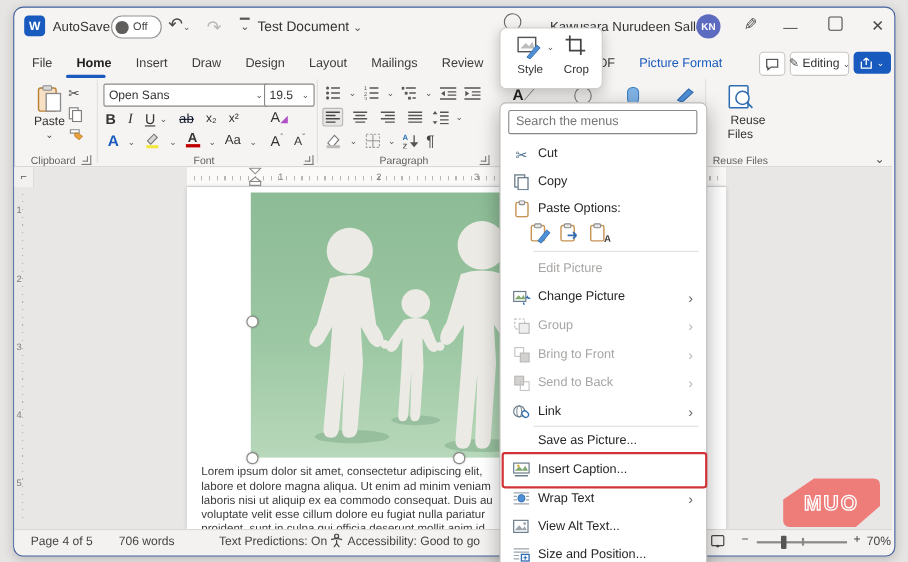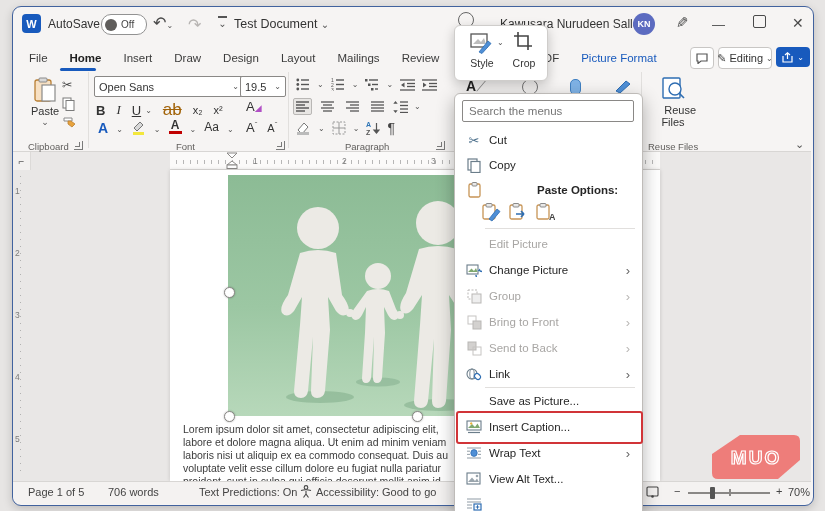--- a/index.html
+++ b/index.html
@@ -137,21 +137,21 @@
   </div>
   <div class="abs selbox" style="left:240px;top:76px;width:36px;height:19px;">
     <span>19.5</span>
       <span class="chev" style="font-size:8px;">⌄</span>
   </div>
   <div class="abs" style="left:96px;top:100px;display:flex;align-items:center;gap:11px;">
     <span style="font-weight:bold;font-size:13px;color:#333;">B</span>
     <span style="font-style:italic;font-family:'Liberation Serif',serif;font-size:13px;color:#333;">I</span>
     <span style="text-decoration:underline;font-size:13px;color:#333;">U</span>
     <span class="chev" style="font-size:8px;margin-left:-7px;">⌄</span>
-    <span style="text-decoration:line-through;font-size:17px;color:#a16207;">ab</span>
+    <span style="text-decoration:line-through;font-size:12px;color:#0f172a;">ab</span>
     <span style="font-size:11px;color:#333;">x₂</span>
     <span style="font-size:11px;color:#333;">x²</span>
   </div>
   <div class="abs" style="left:246px;top:99px;font-size:13px;color:#333;"><span>A</span><span style="color:#b14fc5;font-size:9px;">◢</span></div>
   <div class="abs" style="left:98px;top:120px;display:flex;align-items:flex-start;gap:8px;">
     <span style="font-size:14px;color:#185abd;font-weight:bold;">A</span>
     <span class="chev" style="font-size:8px;margin-top:5px;">⌄</span>
     <span style="display:inline-block;">
       <svg width="15" height="15" viewBox="0 0 15 15">
           <path d="M3,8 L9,2 l3,3 -6,6 z" fill="#d8d8d8" stroke="#777" stroke-width="1"></path>
@@ -418,21 +418,21 @@
 
   <div class="abs" style="left:183px;top:423px;width:470px;height:58px;overflow:hidden;">
     <div class="lorem">Lorem ipsum dolor sit amet, consectetur adipiscing elit,</div>
     <div class="lorem">labore et dolore magna aliqua. Ut enim ad minim veniam</div>
     <div class="lorem">laboris nisi ut aliquip ex ea commodo consequat. Duis au</div>
     <div class="lorem">voluptate velit esse cillum dolore eu fugiat nulla pariatur</div>
     <div class="lorem">proident, sunt in culpa qui officia deserunt mollit anim id</div>
   </div>
 
   <div class="abs" style="left:13px;top:481px;width:798px;height:22px;background:#f4f2f1;border-top:1px solid #d8d6d4;border-radius:0 0 8px 8px;"></div>
-  <div class="abs statxt" style="left:28px;top:486px;">Page 1 of 5</div>
+  <div class="abs statxt" style="left:28px;top:486px;">Page 4 of 5</div>
   <div class="abs statxt" style="left:108px;top:486px;">706 words</div>
   <div class="abs statxt" style="left:199px;top:486px;">Text Predictions: On</div>
   <div class="abs" style="left:300px;top:485px;">
     <svg width="13" height="13" viewBox="0 0 13 13">
         <circle cx="6" cy="2.4" r="1.8" fill="none" stroke="#444" stroke-width="1.1"></circle>
         <path d="M1,5.5 Q6,4 11,5.5 M6,6 v3 M6,9 l-2.5,3.5 M6,9 l2.5,3.5" fill="none" stroke="#444" stroke-width="1.1"></path>
       </svg>
   </div>
   <div class="abs statxt" style="left:316px;top:486px;">Accessibility: Good to go</div>
   <div class="abs" style="left:646px;top:486px;">
@@ -482,21 +482,21 @@
         </span>
       <span class="lbl">Copy</span>
     </div>
     <div class="mi" style="top:83px;">
       <span class="ic">
           <svg width="13" height="16" viewBox="0 0 13 16">
             <rect x="1" y="2" width="11" height="13" rx="1.5" fill="#fff" stroke="#c79455" stroke-width="1.3"></rect>
             <rect x="4" y="0.5" width="5" height="3.5" rx="1" fill="#e8e8e8" stroke="#8a8a8a"></rect>
           </svg>
         </span>
-      <span class="lbl" style="font-weight:bold;margin-left:48px;">Paste Options:</span>
+      <span class="lbl" style="font-weight:normal;">Paste Options:</span>
     </div>
     <div class="abs" style="left:26px;top:108px;display:flex;gap:7px;">
       <span>
           <svg width="20" height="20" viewBox="0 0 20 20">
             <rect x="2" y="3" width="12" height="14" rx="1.5" fill="#fff" stroke="#c79455" stroke-width="1.3"></rect>
             <rect x="5" y="1.5" width="6" height="3.5" rx="1" fill="#e8e8e8" stroke="#8a8a8a"></rect>
             <path d="M8,17 L16,7 l3,2.5 -8,9.5 z" fill="#4f8fd6" stroke="#2e6db2" stroke-width=".8"></path>
           </svg>
         </span>
       <span>
@@ -623,18 +623,19 @@
             <g stroke="#9aa5ad" stroke-width="1.1">
               <line x1="1" y1="2" x2="15" y2="2"></line>
               <line x1="1" y1="5" x2="15" y2="5"></line>
               <line x1="1" y1="8" x2="6" y2="8"></line>
               <line x1="1" y1="11" x2="6" y2="11"></line>
             </g>
             <rect x="8" y="7" width="7" height="6" fill="#fff" stroke="#2e6db2" stroke-width="1.2"></rect>
             <path d="M11.5,8.2 v3.6 M9.7,10 h3.6" stroke="#2e6db2" stroke-width="1"></path>
           </svg>
         </span>
+      <span class="lbl">Size and Position...</span>
     </div>
   </div>
 
   <div class="abs" style="left:456px;top:411px;width:183px;height:29px;border:2px solid #d13438;border-radius:3px;z-index:60;pointer-events:none;"></div>
 
 </div>
 
 </body></html>

